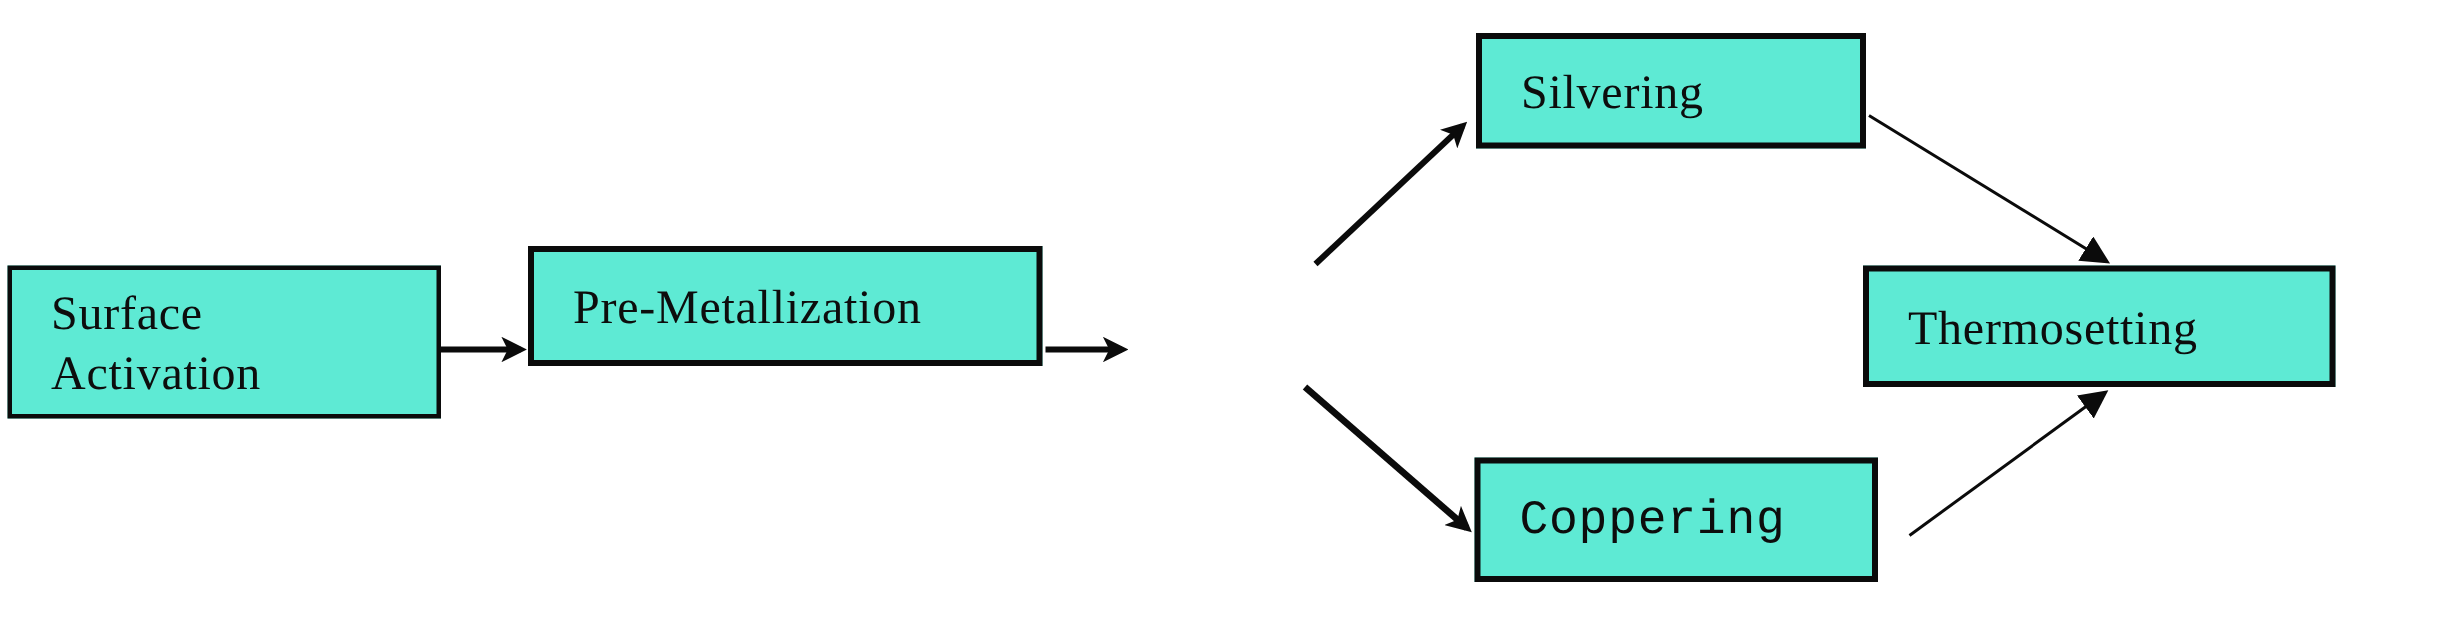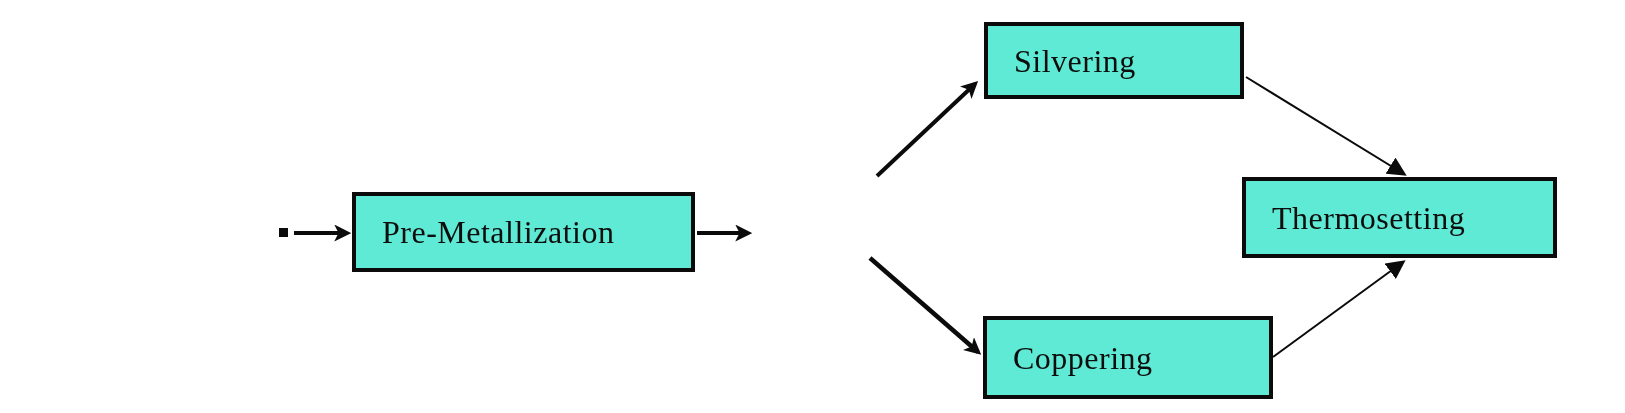--- a/index.html
+++ b/index.html
@@ -33,24 +33,24 @@
     font-size: 32px;
     letter-spacing: 0.5px;
   }
   .node .label {
     padding-left: 26px;
     line-height: 40px;
     white-space: pre-line;
   }
   
   #node-surface-activation { left: 5px;    top: 177px; width: 289px; height: 102px; border-width: 3px; }
-  #node-pre-metallization  { left: 352px;  top: 192px; width: 343px; height: 80px; }
+  #node-pre-metallization  { left: 352px;  top: 164px; width: 343px; height: 80px; }
   #node-reduction          { left: 753px;  top: 178px; width: 232px; height: 80px; }
   #node-silvering          { left: 984px;  top: 22px;  width: 260px; height: 77px; }
-  #node-coppering          { left: 983px;  top: 316px; width: 290px; height: 83px; }
+  #node-coppering          { left: 983px;  top: 305px; width: 269px; height: 83px; font-family: Liberation Mono, monospace; }
   #node-thermosetting      { left: 1242px; top: 177px; width: 315px; height: 81px; align-items: center; }
 </style>
 </head>
 <body>
 
 <div class="canvas">
 
   <svg class="arrows-layer" width="1625" height="413" viewBox="0 0 1625 413" xmlns="http://www.w3.org/2000/svg">
     <defs>
       <marker id="ah-thick" viewBox="0 0 12 12" refX="9" refY="6" markerWidth="17" markerHeight="17" markerUnits="userSpaceOnUse" orient="auto">
@@ -68,20 +68,24 @@
 
     <line x1="877" y1="176" x2="975" y2="84" stroke="#0b0b0b" stroke-width="4" marker-end="url(#ah-thick)"></line>
 
     <line x1="870" y1="258" x2="978" y2="352" stroke="#0b0b0b" stroke-width="4.5" marker-end="url(#ah-thick)"></line>
 
     <line x1="1246" y1="77" x2="1404" y2="174" stroke="#0b0b0b" stroke-width="2" marker-end="url(#ah-thin)"></line>
 
     <line x1="1273" y1="357" x2="1403" y2="262" stroke="#0b0b0b" stroke-width="2" marker-end="url(#ah-thin)"></line>
   </svg>
 
+  <div class="node" id="node-surface-activation">
+    <span class="label">Surface
+Activation</span>
+  </div>
 
   <div class="node" id="node-pre-metallization">
     <span class="label">Pre-Metallization</span>
   </div>
 
 
   <div class="node" id="node-silvering">
     <span class="label">Silvering</span>
   </div>
 

